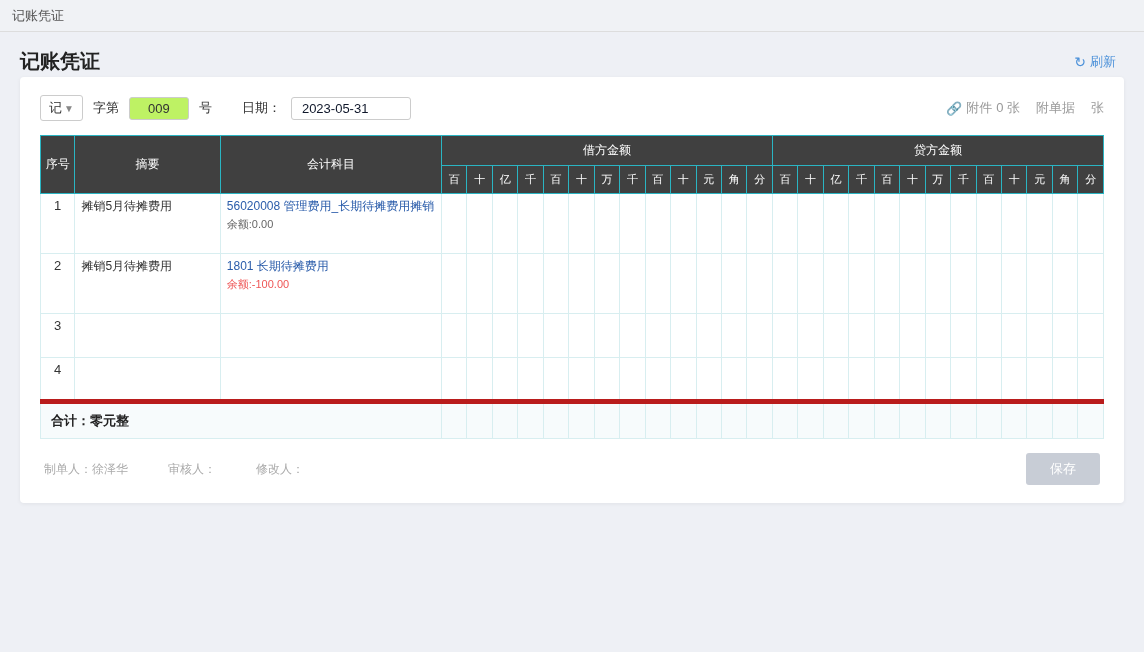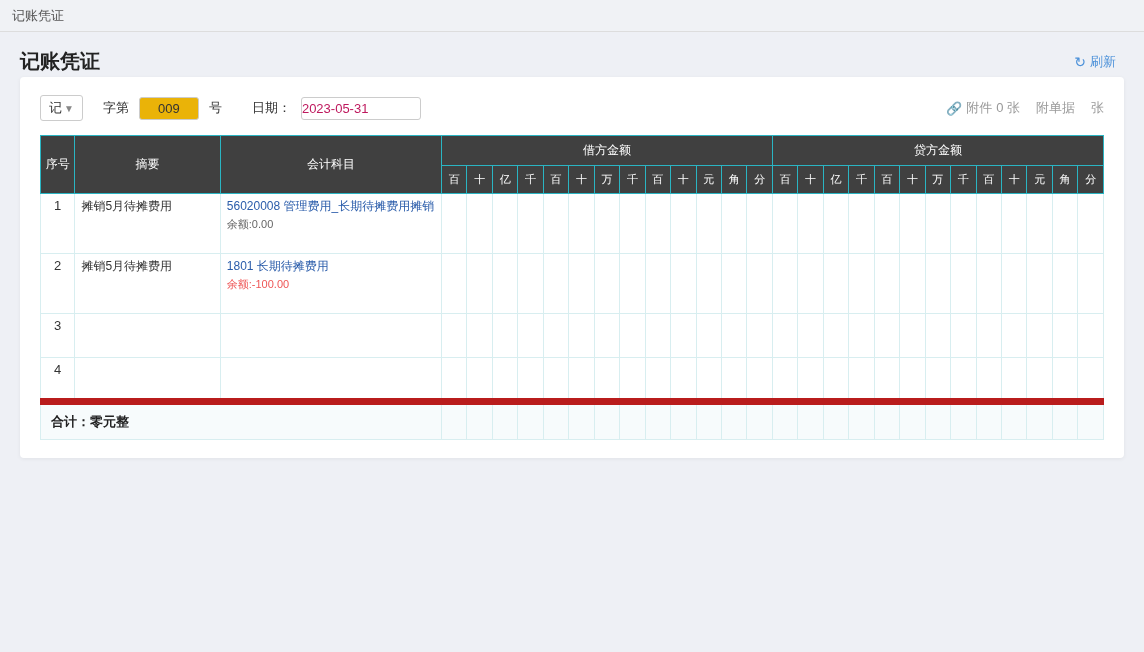--- a/index.html
+++ b/index.html
@@ -77,49 +77,48 @@
       cursor: pointer;
       color: #333;
     }
     .chevron-down {
       font-size: 10px;
       color: #888;
     }
     .word-label {
       color: #333;
       font-size: 13px;
-      margin-left: 10px;
     }
     .number-input {
       border: 1px solid #ccc;
       border-radius: 3px;
       padding: 3px 8px;
       font-size: 13px;
       width: 60px;
       text-align: center;
-      background: #eab308;
+      background: #bef264;
       color: #333;
     }
     .hao-label {
       color: #333;
       font-size: 13px;
     }
     .date-label {
       color: #333;
       font-size: 13px;
       margin-left: 20px;
     }
     .date-input {
       border: 1px solid #ccc;
       border-radius: 3px;
-      padding: 3px 0;
+      padding: 3px 10px;
       font-size: 13px;
       width: 120px;
       background: #fff;
-      color: #be185d;
+      color: #0f172a;
     }
     .right-actions {
       margin-left: auto;
       display: flex;
       align-items: center;
       gap: 16px;
     }
     .attachment-link {
       color: #999;
       font-size: 13px;
@@ -211,21 +210,21 @@
     .summary-cell {
       font-size: 12px;
       color: #333;
     }
     .total-row td {
       background: #f7fbfc;
       padding: 8px 10px;
       font-size: 13px;
       font-weight: bold;
       color: #222;
-      border-top: 7px solid #b91c1c;
+      border-top: 5px solid #b91c1c;
     }
     .footer-row {
       display: flex;
       align-items: center;
       margin-top: 14px;
       padding: 0 4px;
       gap: 40px;
     }
     .footer-item {
       color: #aaa;
@@ -481,14 +480,26 @@
           <td class="col-digit"></td>
           <td class="col-digit"></td>
           <td class="col-digit"></td>
           <td class="col-digit"></td>
           <td class="col-digit"></td>
           <td class="col-digit"></td>
         </tr>
       </tfoot>
     </table>
 
+    <div class="footer-row">
+      <span class="footer-item">
+        <span>制单人：</span><span>徐泽华</span>
+      </span>
+      <span class="footer-item">
+        <span>审核人：</span><span></span>
+      </span>
+      <span class="footer-item">
+        <span>修改人：</span><span></span>
+      </span>
+      <button class="save-btn">保存</button>
+    </div>
   </div>
 </div>
 
 </body></html>

